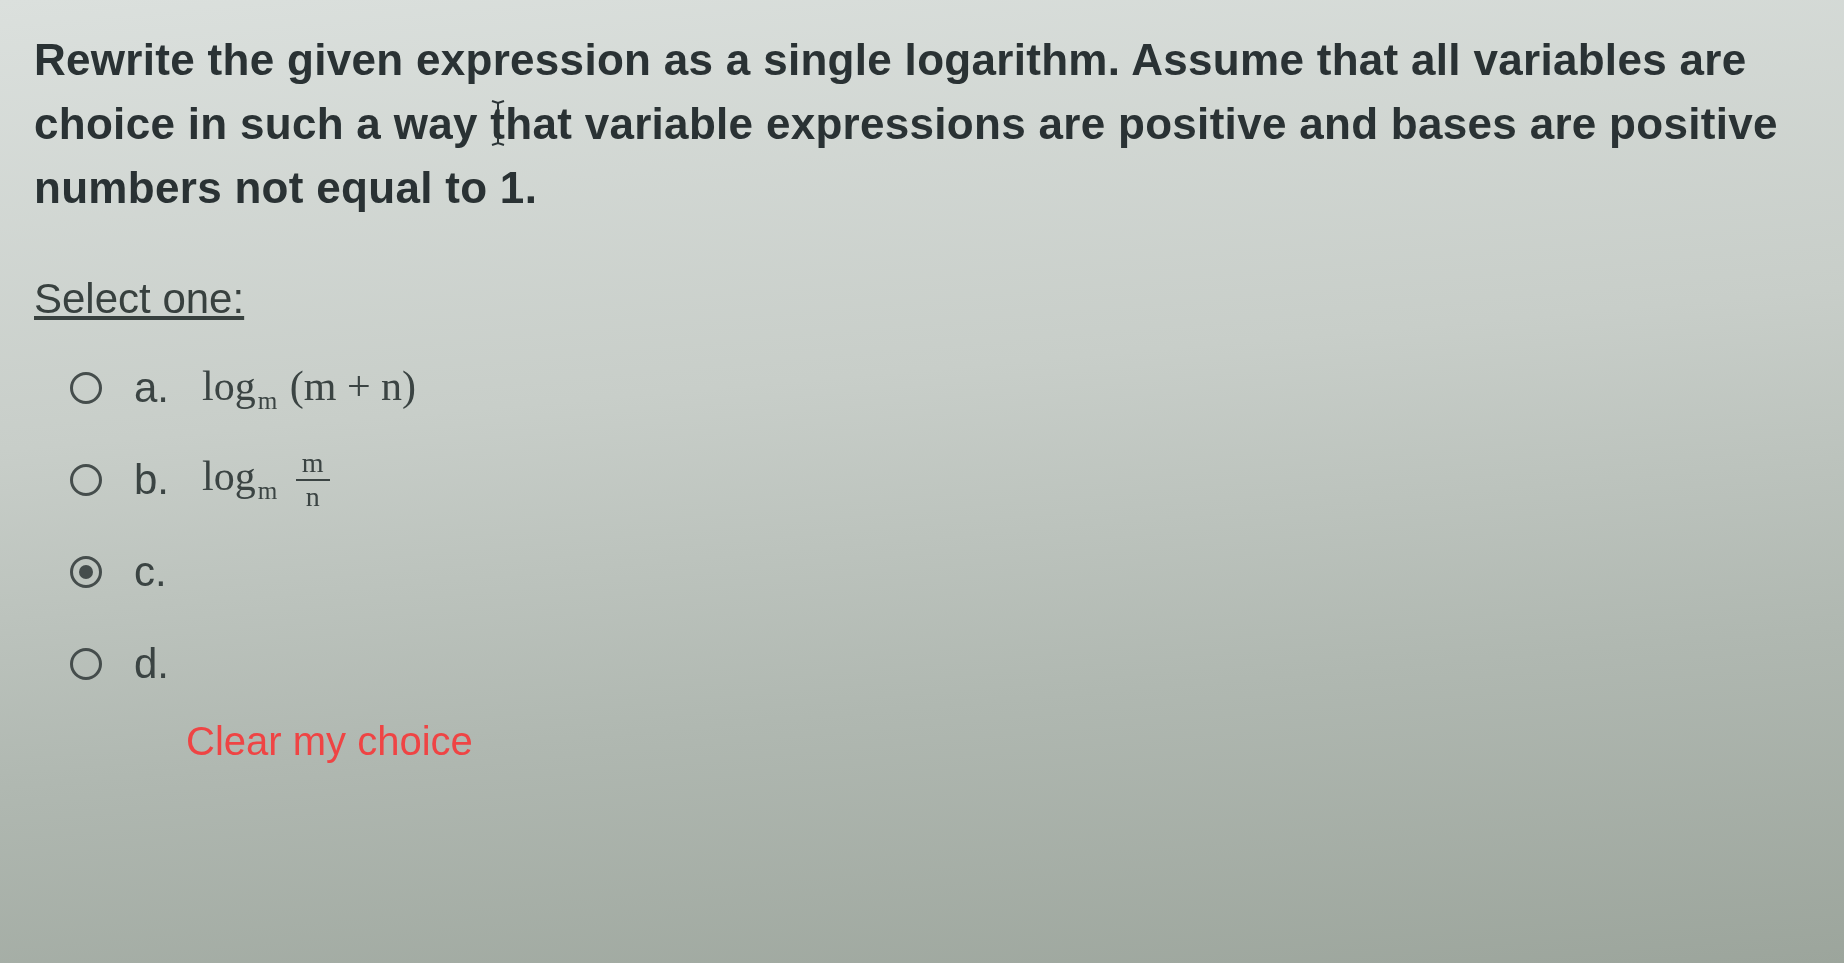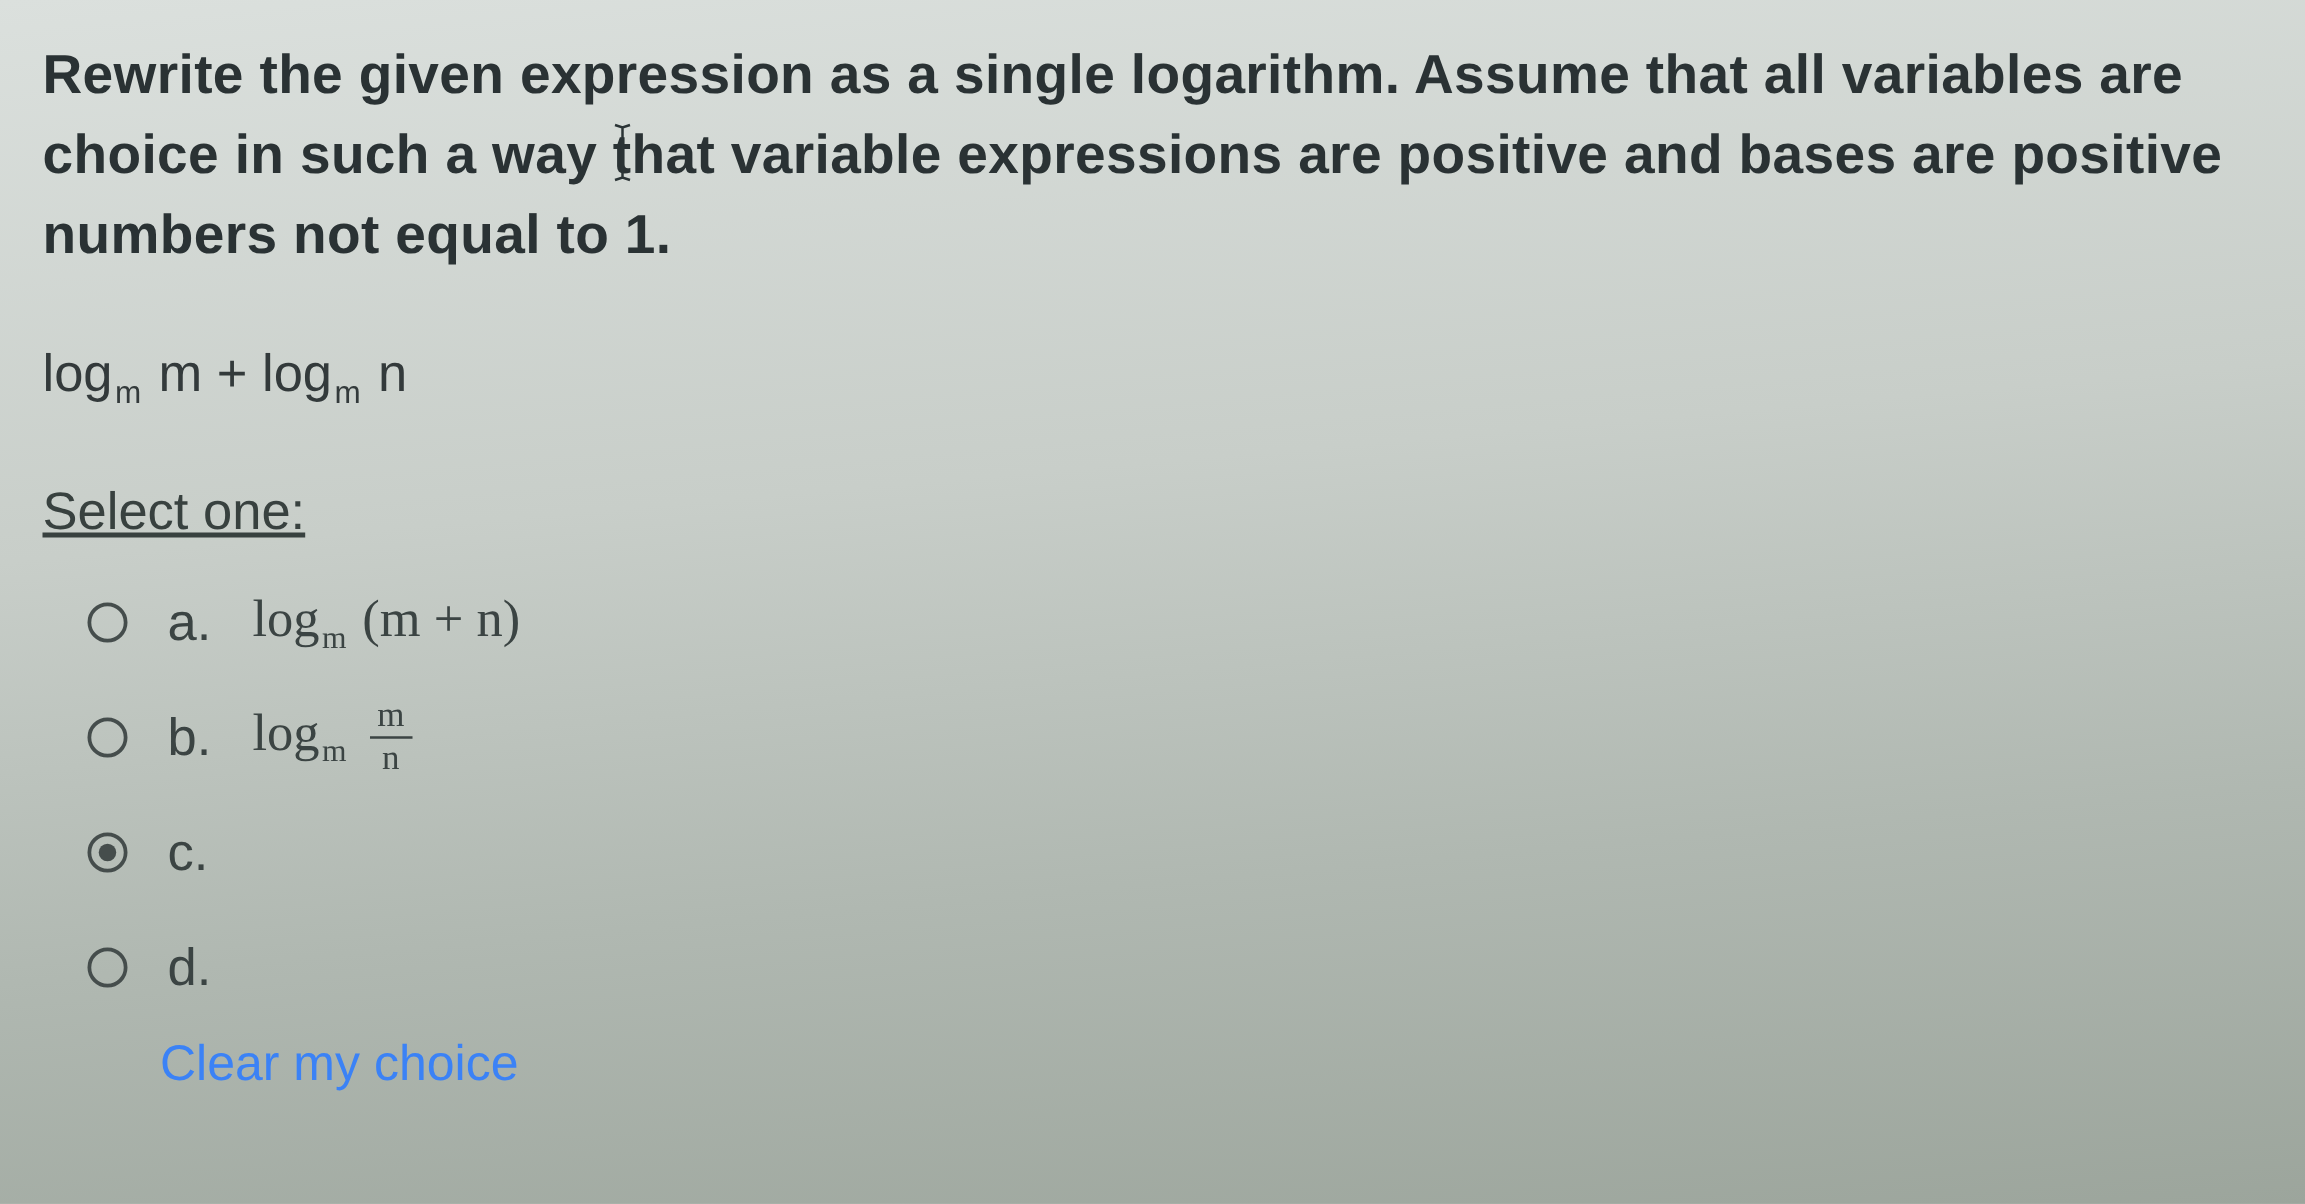--- a/index.html
+++ b/index.html
@@ -97,23 +97,23 @@
     font-size: 28px;
     border-bottom: 2px solid #3b4443;
     padding: 0 6px 2px 6px;
   }
   .frac .den {
     font-size: 28px;
     padding: 2px 6px 0 6px;
   }
   .clear-choice {
     margin-top: 4px;
-    margin-left: 58px;
+    margin-left: 116px;
     font-size: 40px;
-    color: #3b82f6;
+    color: #ef4444;
     cursor: pointer;
   }
   .cursor-ibeam {
     display: inline-block;
     position: relative;
     top: 6px;
     width: 0;
   }
   .cursor-ibeam svg {
     position: absolute;
@@ -125,23 +125,20 @@
 <body>
 
 <div class="page">
 
   <div class="question-text">
     <span>Rewrite the given expression as a single logarithm. Assume that all variables are choice in such a way </span><span class="cursor-ibeam"><svg width="20" height="48" viewBox="0 0 20 48">
           <path d="M4 2 L10 4 L16 2 M10 4 L10 44 M4 46 L10 44 L16 46" stroke="#2b3436" stroke-width="2" fill="none"></path>
         </svg></span><span>that variable expressions are positive and bases are positive numbers not equal to 1.</span>
   </div>
 
-  <div class="expression">
-    <span>log</span><span class="sub">m</span><span> </span><span>m</span><span> + </span><span>log</span><span class="sub">m</span><span> </span><span>n</span>
-  </div>
 
   <div class="select-one">Select one:</div>
 
   <div class="options">
 
     <div class="option-row">
       <div class="radio"></div>
       <div class="opt-letter">a.</div>
       <div class="opt-body">
         <span>log</span><span class="sub">m</span><span> (m + n)</span>

